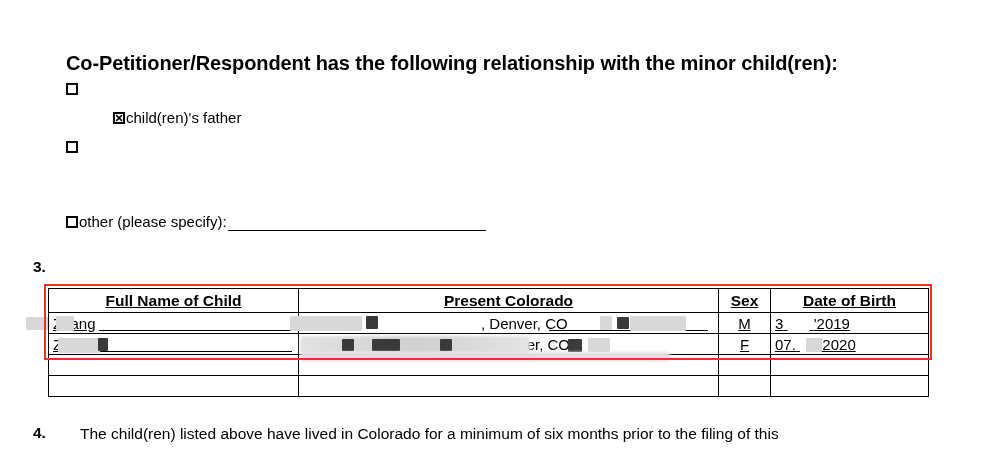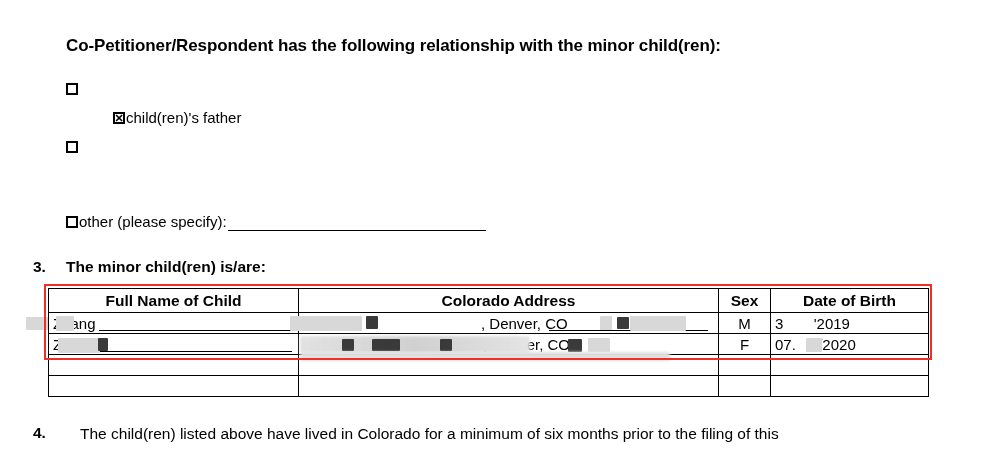--- a/index.html
+++ b/index.html
@@ -19,22 +19,22 @@
     position: absolute;
     left: 0; top: 0;
     width: 1000px;
     height: 464px;
   }
 
   
   .rel-heading {
     position: absolute;
     left: 66px;
-    top: 36px;
-    font-size: 17px;
+    top: 52px;
+    font-size: 20px;
     font-weight: bold;
     letter-spacing: -0.1px;
   }
   .cb-line {
     position: absolute;
     left: 66px;
     font-size: 15px;
     line-height: 19px;
     white-space: nowrap;
   }
@@ -105,20 +105,21 @@
   .table-wrap {
     position: absolute;
     left: 48px;
     top: 288px;
     width: 880px;
   }
   table.children {
     border-collapse: collapse;
     width: 880px;
     table-layout: fixed;
+    text-decoration: underline;
   }
   table.children th, table.children td {
     border: 1px solid #000;
     height: 20px;
     font-size: 15px;
     padding: 0 4px;
     vertical-align: middle;
   }
   table.children th {
     font-weight: bold;
@@ -204,34 +205,33 @@
   <div class="cb-line" style="top:137px;">
     <span class="checkbox"></span>
   </div>
 
 
   <div class="cb-line" style="top:212px;">
     <span class="checkbox"></span><span>other (please specify):</span><span class="fill-line"></span>
   </div>
 
   <div class="item-num" style="left:33px; top:258px;">3.</div>
-  <div class="item-text" style="left:66px; top:258px;">The minor child(ren) is/are:</div>
 
   <div class="table-wrap">
     <table class="children">
       <colgroup>
         <col class="col-name">
           <col class="col-addr">
           <col class="col-sex">
           <col class="col-dob">
       </colgroup>
       <thead>
         <tr>
           <th>Full Name of Child</th>
-          <th>Colorado Address</th>
+          <th>Present Colorado</th>
           <th>Sex</th>
           <th>Date of Birth</th>
         </tr>
       </thead>
       <tbody>
         <tr>
           <td class="c-name">
             <span>Zhang</span>
             <span class="cellline"></span>
           </td>

